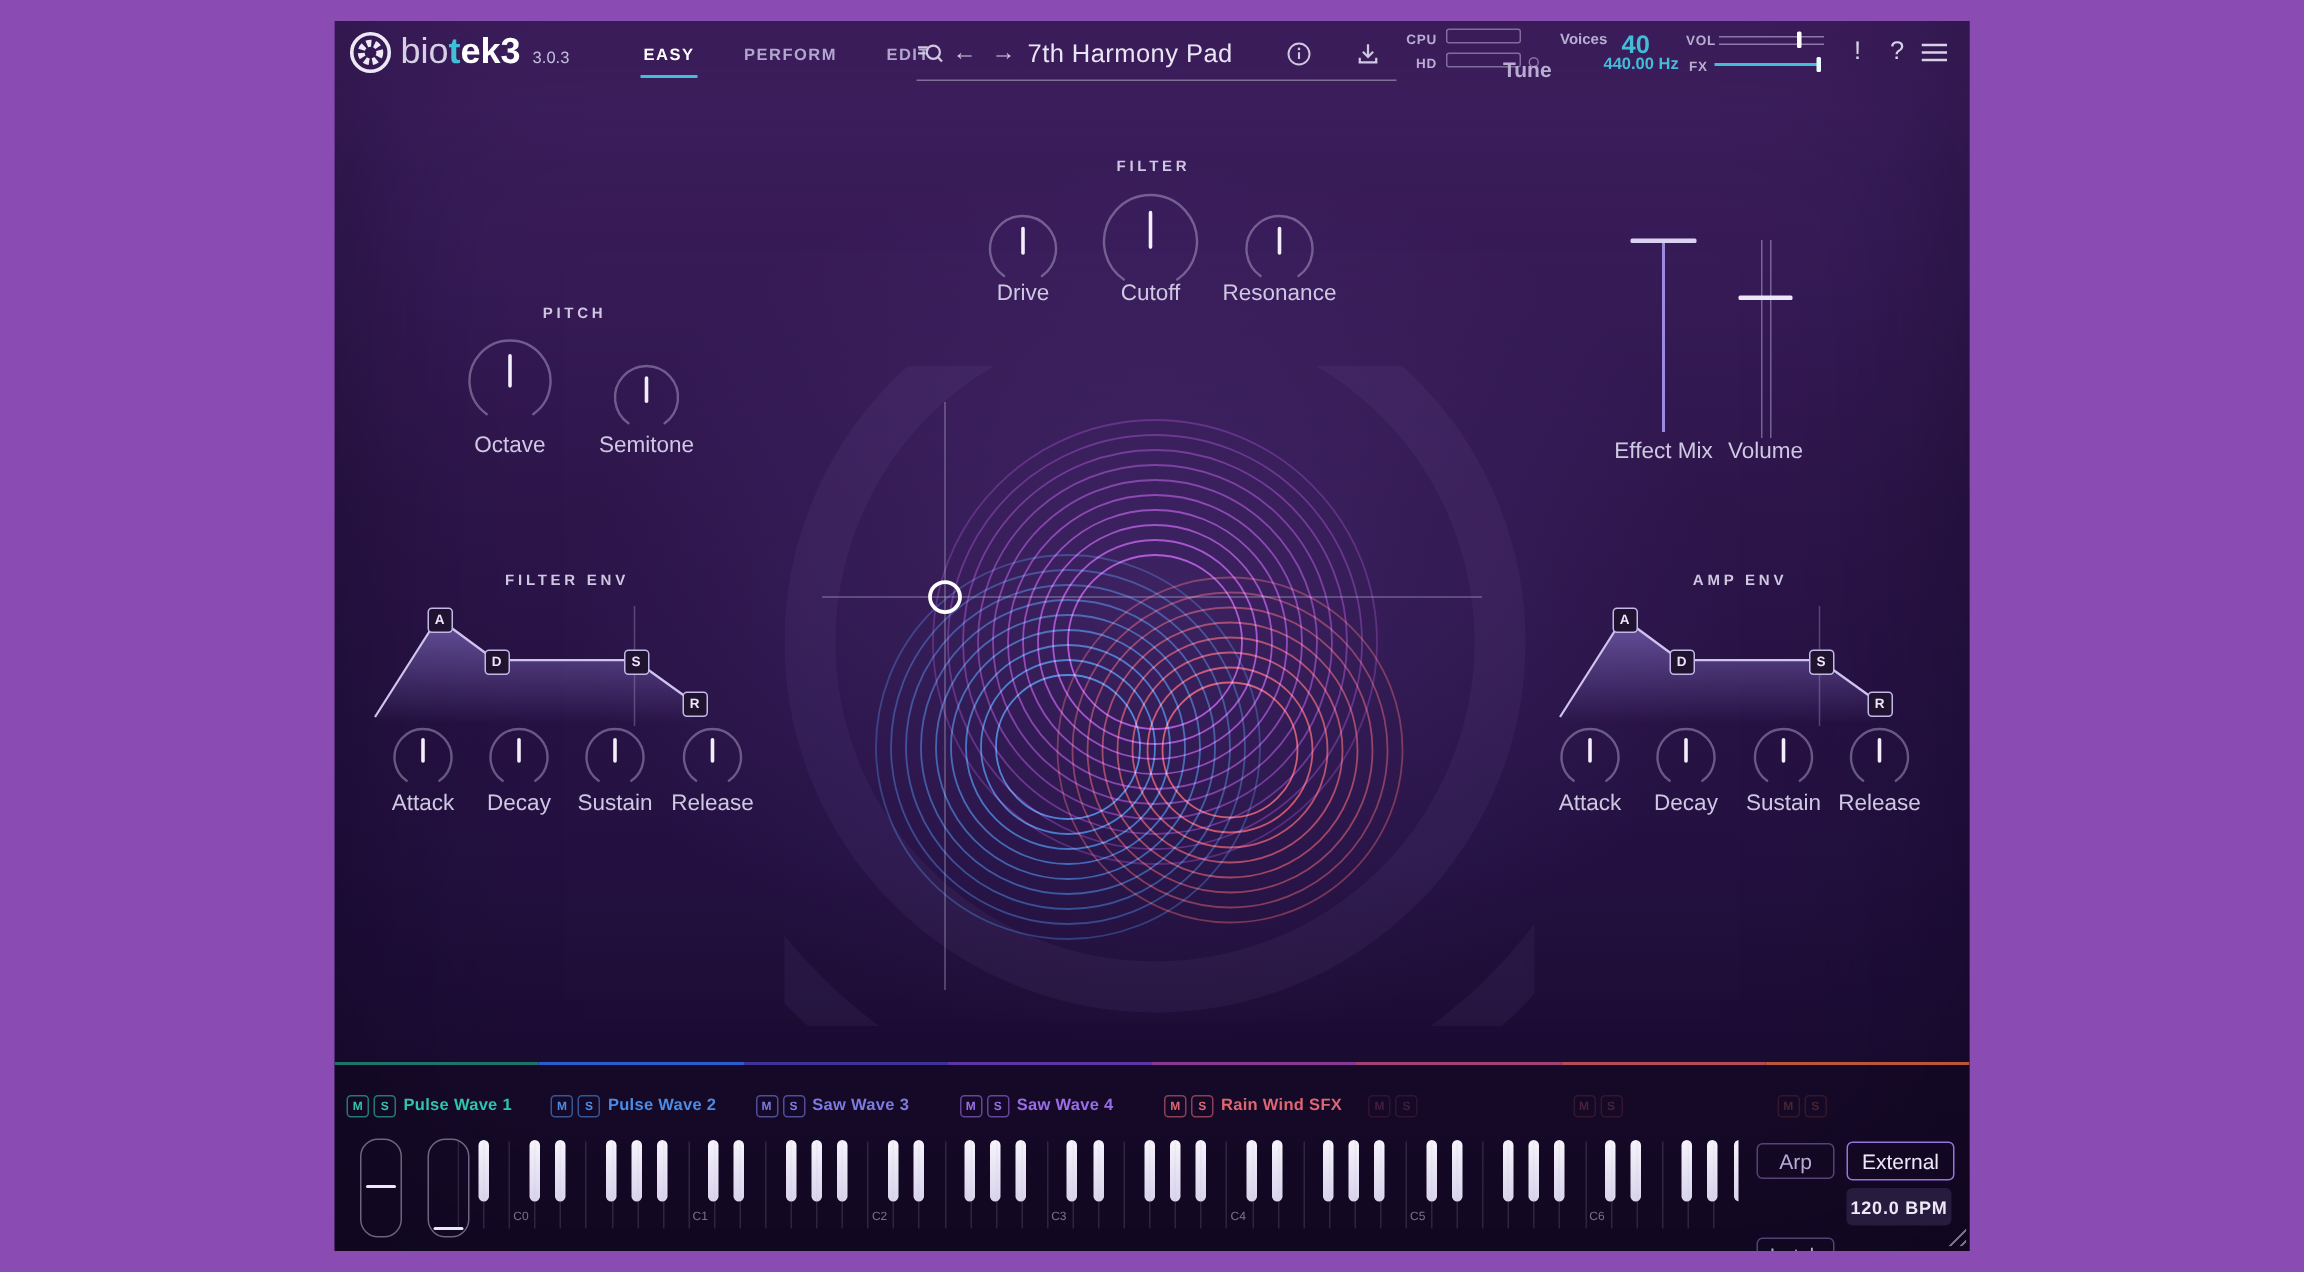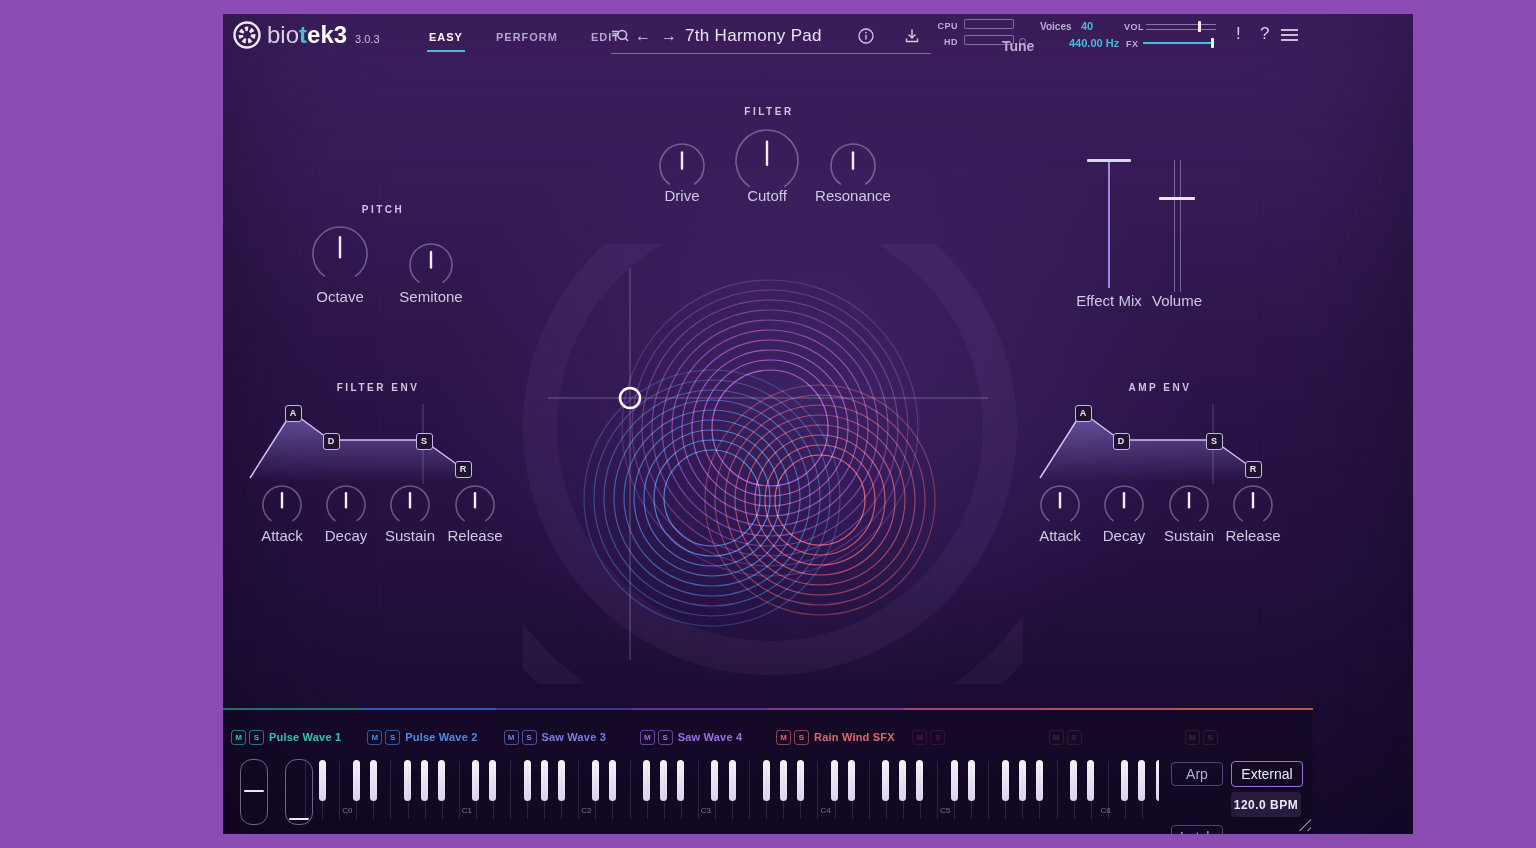--- a/index.html
+++ b/index.html
@@ -1,19 +1,19 @@
 <!DOCTYPE html>
 <html><head>
 <meta charset="utf-8">
 <style>
   html,body{margin:0;padding:0;}
   body{width:1536px;height:848px;background:#8a4cb2;overflow:hidden;
        font-family:"Liberation Sans",sans-serif;position:relative;}
   .abs{position:absolute;}
-  #window{position:absolute;left:223px;top:14px;width:1190px;height:820px;
+  #window{position:absolute;left:223px;top:14px;width:1090px;height:820px;
     background:
       radial-gradient(ellipse 620px 480px at 50% 47%, rgba(132,92,202,0.20), rgba(0,0,0,0) 62%),
       linear-gradient(180deg,#48246c 0px,#3a1d5b 100px,#2d154a 330px,#231040 560px,#1b0c32 700px,#180b2d 820px);
     box-shadow:inset 0 0 140px rgba(8,0,22,0.45);overflow:hidden;}
   .sec-title{font-size:10px;letter-spacing:2.5px;color:#cfc7e2;text-align:center;font-weight:bold;}
   .knob-label{font-size:15px;color:#cfc8e2;text-align:center;}
   .tab{font-size:11px;letter-spacing:1px;color:#b2a6cf;cursor:default;position:relative;font-weight:bold;}
   .tab.active{color:#ffffff;}
   .tab.active::after{content:"";position:absolute;left:-2px;right:-2px;bottom:-9px;height:2px;background:#3fc0d8;}
   .meterbar{width:48px;height:8px;border:1px solid rgba(216,208,236,0.45);border-radius:2px;}
@@ -84,21 +84,21 @@
   </div>
   <div class="abs" style="left:388px;top:39px;width:320px;height:1px;background:rgba(228,222,244,0.42);"></div>
 
   <div class="abs mini-label" style="left:703px;top:7px;width:32px;text-align:right;">CPU</div>
   <div class="abs meterbar" style="left:741px;top:5px;"></div>
   <div class="abs mini-label" style="left:703px;top:23px;width:32px;text-align:right;">HD</div>
   <div class="abs meterbar" style="left:741px;top:21px;"></div>
   <div class="abs" style="left:796px;top:24px;width:5px;height:5px;border:1px solid rgba(216,208,236,0.5);border-radius:50%;"></div>
 
   <div class="abs" style="left:817px;top:7px;font-size:10px;color:#b9aed2;font-weight:bold;">Voices</div>
-  <div class="abs" style="left:858px;top:6px;font-size:11px;color:#43bcd8;font-weight:bold;">40</div>
+  <div class="abs" style="left:858px;top:6px;font-size:17px;color:#43bcd8;font-weight:bold;">40</div>
   <div class="abs" style="left:779px;top:24px;font-size:14px;color:#b9aed2;font-weight:bold;">Tune</div>
   <div class="abs" style="left:846px;top:23px;font-size:11px;color:#43bcd8;font-weight:bold;">440.00 Hz</div>
 
   <div class="abs mini-label" style="left:901px;top:8px;">VOL</div>
   <div class="abs" style="left:923px;top:10px;width:70px;height:4px;border-top:1px solid rgba(222,216,242,0.5);border-bottom:1px solid rgba(222,216,242,0.5);"></div>
   <div class="abs" style="left:975px;top:7px;width:3px;height:11px;background:#ffffff;border-radius:1px;"></div>
   <div class="abs mini-label" style="left:903px;top:25px;">FX</div>
   <div class="abs" style="left:920px;top:28px;width:71px;height:2px;background:#3fc0d8;"></div>
   <div class="abs" style="left:988px;top:24px;width:3px;height:10px;background:#eafcff;border-radius:1px;"></div>
 
@@ -319,21 +319,21 @@
       <div class="divider" style="left: 666.1px; top: 3px; height: 58px;"></div>
       <div class="divider" style="left: 683.2px; top: 3px; height: 58px;"></div>
       <div class="blackkey" style="left: 696.8px; top: 2px; height: 41px;"></div>
       <div class="divider" style="left: 700.3px; top: 3px; height: 58px;"></div>
       <div class="blackkey" style="left: 713.9px; top: 2px; height: 41px;"></div>
       <div class="divider" style="left: 717.4px; top: 3px; height: 58px;"></div>
       <div class="blackkey" style="left: 730.9px; top: 2px; height: 41px;"></div>
       <div class="divider" style="left: 734.4px; top: 3px; height: 58px;"></div>
       <div class="divider" style="left: 751.5px; top: 3px; height: 58px;"></div>
       <div class="blackkey" style="left: 765.1px; top: 2px; height: 41px;"></div>
-      <div class="oct-label" style="left: 754.5px; top: 48px; margin-left: 41px;">C6</div>
+      <div class="oct-label" style="left: 754.5px; top: 48px;">C6</div>
       <div class="divider" style="left: 768.6px; top: 3px; height: 58px;"></div>
       <div class="blackkey" style="left: 782.2px; top: 2px; height: 41px;"></div>
       <div class="divider" style="left: 785.7px; top: 3px; height: 58px;"></div>
       <div class="divider" style="left: 802.8px; top: 3px; height: 58px;"></div>
       <div class="blackkey" style="left: 816.3px; top: 2px; height: 41px;"></div>
       <div class="divider" style="left: 819.8px; top: 3px; height: 58px;"></div>
       <div class="blackkey" style="left: 833.4px; top: 2px; height: 41px;"></div>
       <div class="divider" style="left: 836.9px; top: 3px; height: 58px;"></div>
       <div class="blackkey" style="left: 850.5px; top: 2px; height: 41px;"></div>
     </div>

